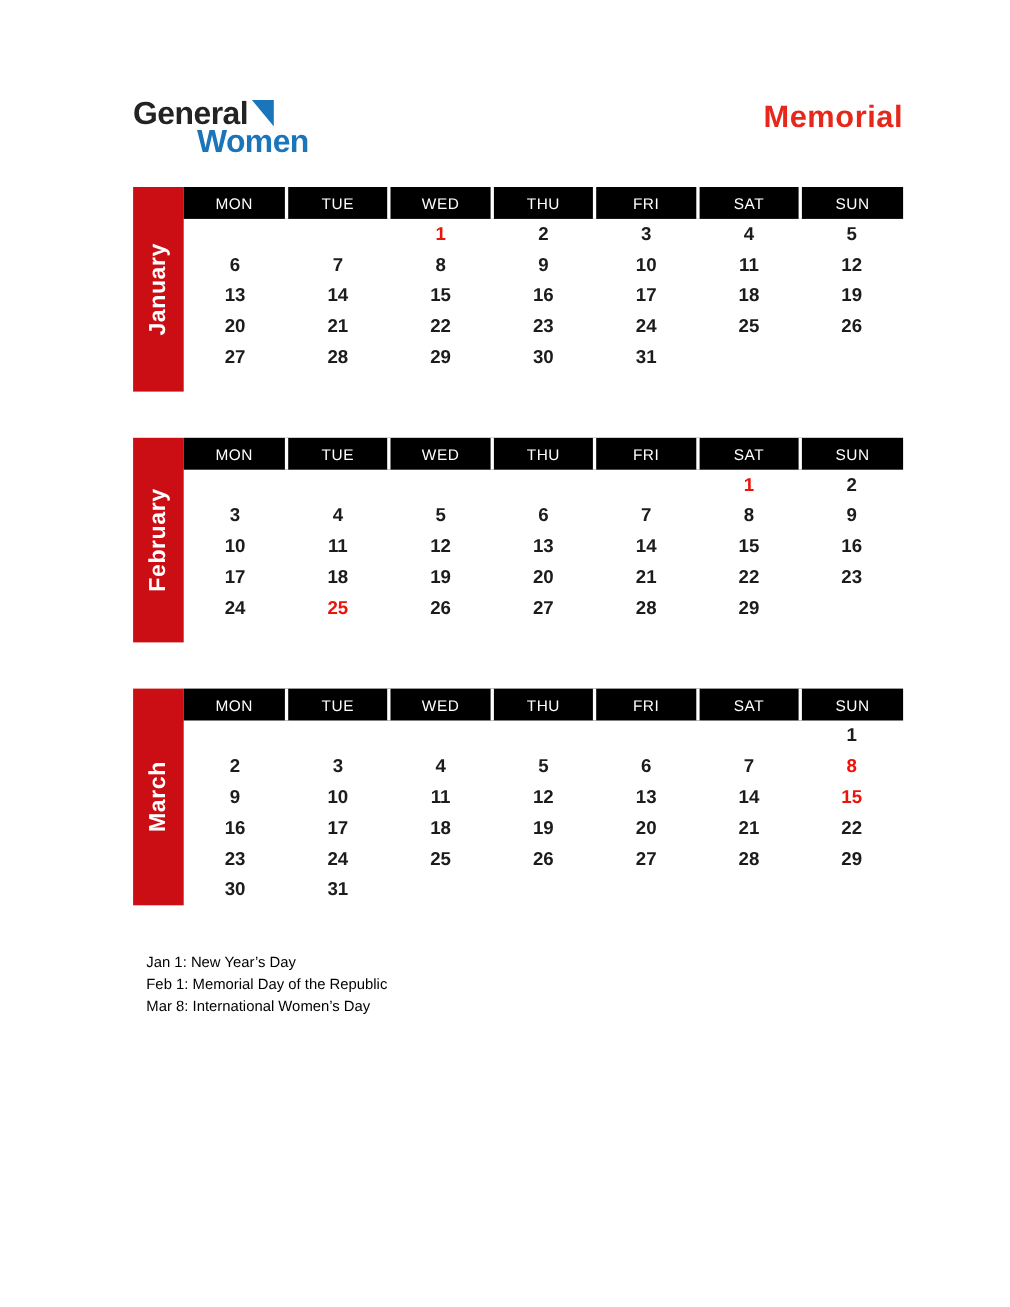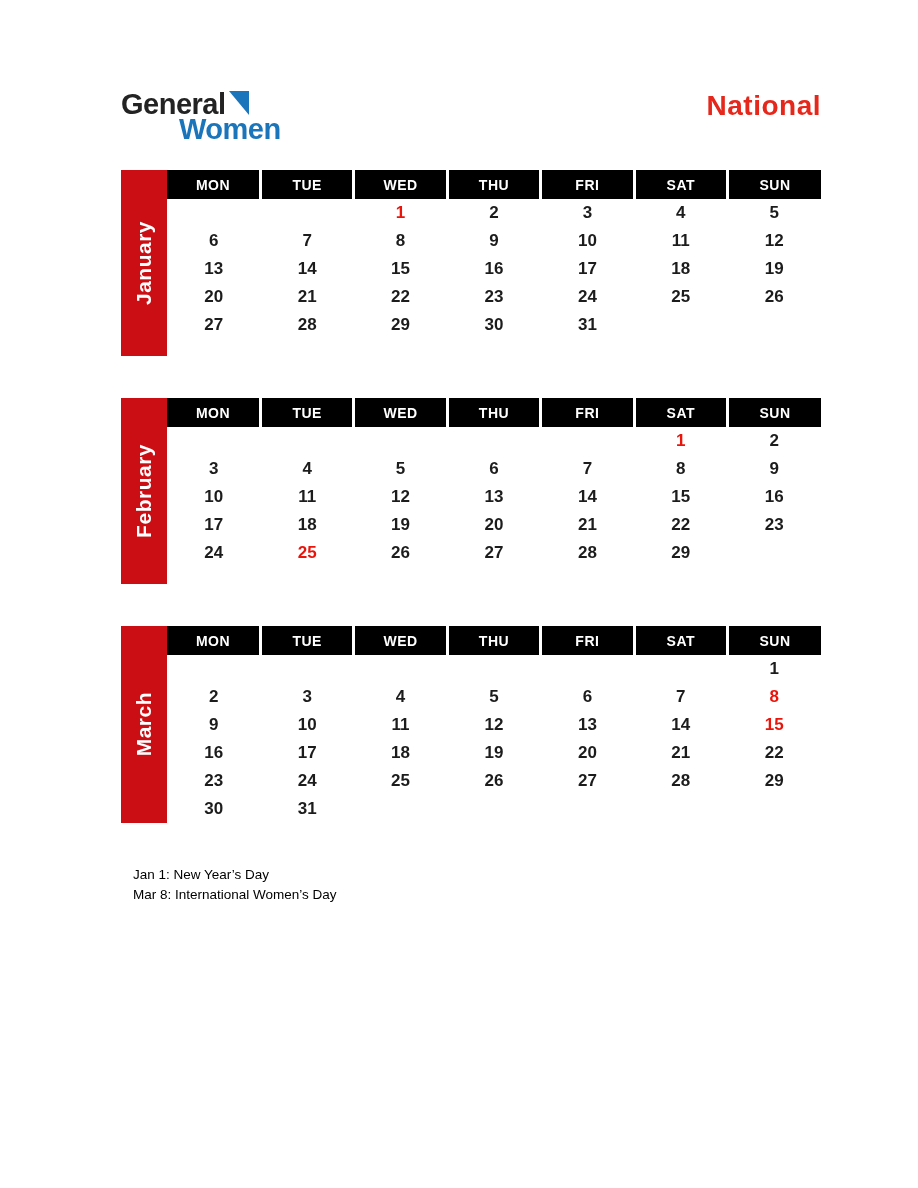--- a/index.html
+++ b/index.html
@@ -101,21 +101,21 @@
   }
   .cal-table {
     width: 100%;
     border-collapse: collapse;
     table-layout: fixed;
   }
   .cal-table th {
     background: #000000;
     color: #ffffff;
     font-size: 14px;
-    font-weight: 700;
+    font-weight: 400;
     letter-spacing: 0.5px;
     height: 27px;
     text-align: center;
     vertical-align: middle;
   }
   .cal-table th + th {
     border-left: 3px solid #ffffff;
   }
   .cal-table td {
     height: 26px;
@@ -153,21 +153,21 @@
         <span class="logo-general">General</span>
         <span class="logo-flag">
           <svg width="20" height="24" aria-hidden="true">
               <polygon points="0,0 20,0 20,24" fill="#1b75bb"></polygon>
             </svg>
         </span>
       </div>
       <div class="logo-blue">Women</div>
     </div>
     <div class="titles">
-      <div class="sub-title">National</div>
+      <div class="sub-title">Memorial</div>
     </div>
   </div>
 
   <div>
       <section class="month-block">
         <div class="month-band">
           <span class="month-label">January</span>
         </div>
         <div class="table-wrap">
           <table class="cal-table">
@@ -372,16 +372,17 @@
                 <td class="day empty"></td>
               </tr>
             </tbody>
           </table>
         </div>
       </section>
     </div>
 
   <div class="notes">
       <div class="note-line">Jan 1: New Year’s Day</div>
+      <div class="note-line">Feb 1: Memorial Day of the Republic</div>
       <div class="note-line">Mar 8: International Women’s Day</div>
     </div>
 
 </div>
 
 </body></html>

